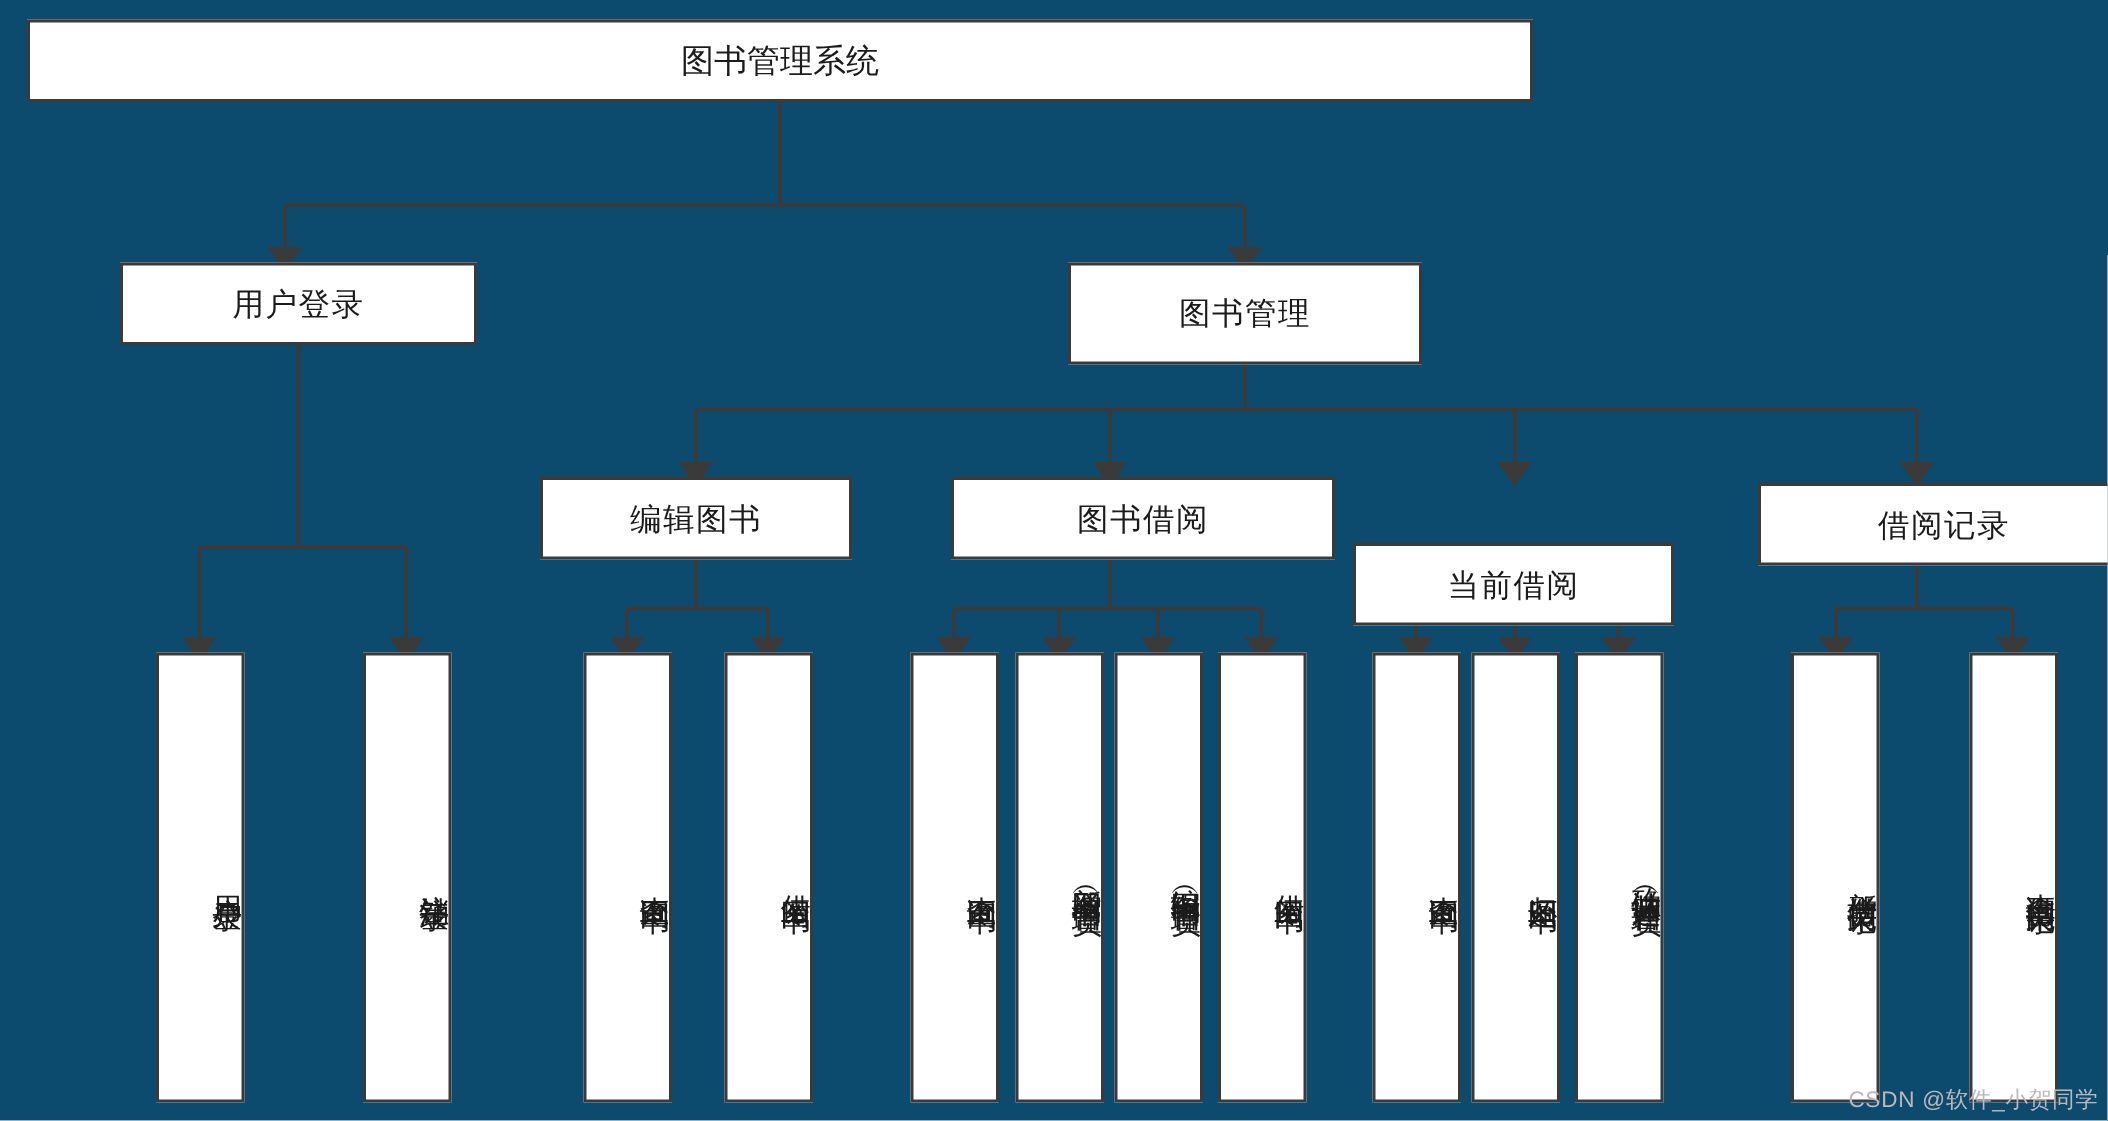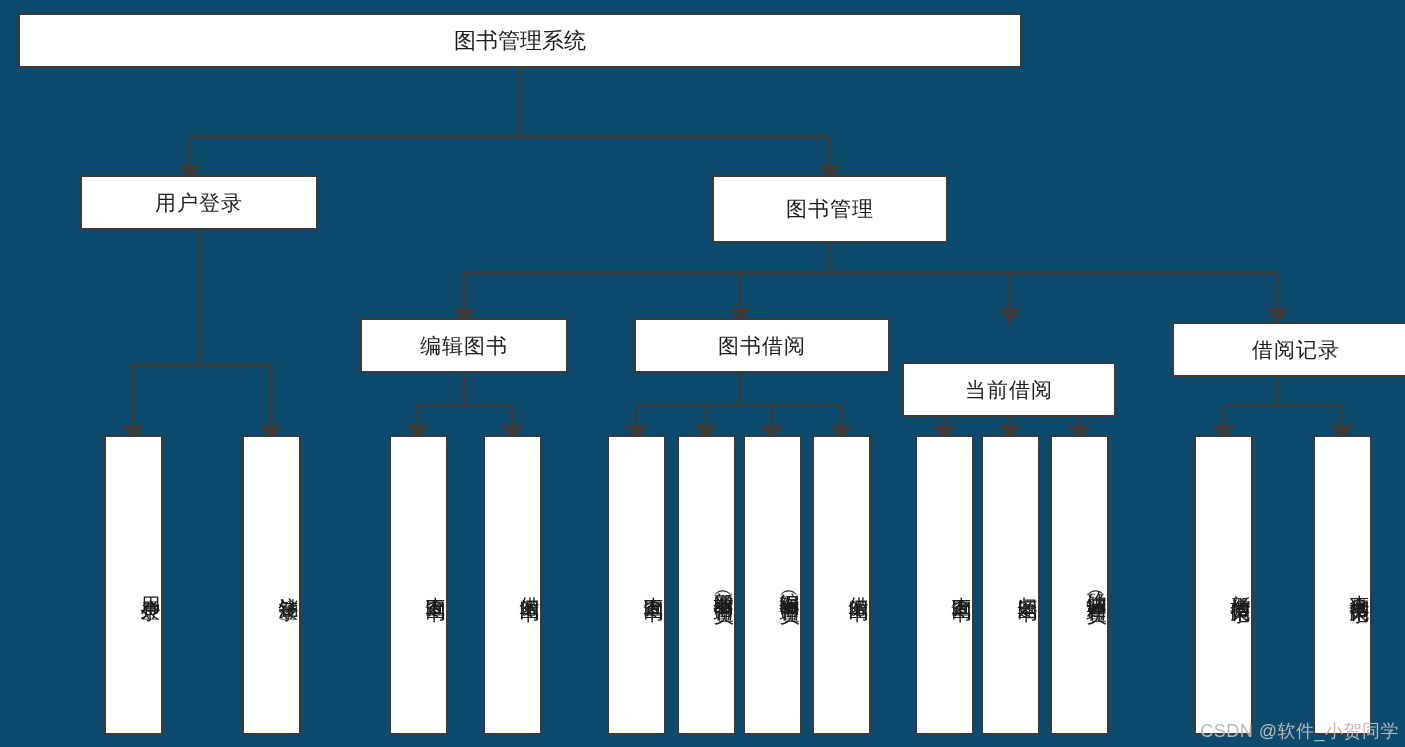--- a/index.html
+++ b/index.html
@@ -8,21 +8,21 @@
   #stage{position:relative;width:1405px;height:747px;background:#0c4a6e;}
   svg#wires{position:absolute;left:0;top:0;width:1405px;height:747px;}
   .node{position:absolute;box-sizing:border-box;background:#ffffff;
         border:2.5px solid #3a3a3a;display:flex;align-items:center;
         justify-content:center;color:#1b1b1b;}
   .node.h{font-size:21px;letter-spacing:1px;}
   .node.root{font-size:22px;}
   .node.leaf{writing-mode:vertical-rl;text-orientation:upright;
              font-size:20px;letter-spacing:2px;padding:10px 0;
              align-items:flex-start;justify-content:center;line-height:1.05;}
-  .wm{position:absolute;right:6px;bottom:4px;font-size:18px;color:#b9b9b9;
+  .wm{position:absolute;right:6px;bottom:4px;font-size:15px;color:#b9b9b9;
       letter-spacing:.5px;white-space:nowrap;}
 </style>
 </head>
 <body>
 
 <div id="stage">
 
   <svg id="wires" viewBox="0 0 1405 747" xmlns="http://www.w3.org/2000/svg">
     <defs>
       <marker id="ar" markerWidth="11" markerHeight="11" refX="1.2" refY="5" orient="auto" markerUnits="strokeWidth">

